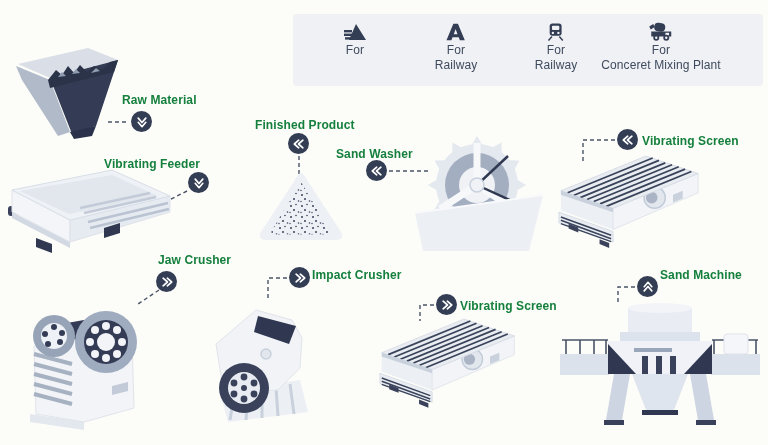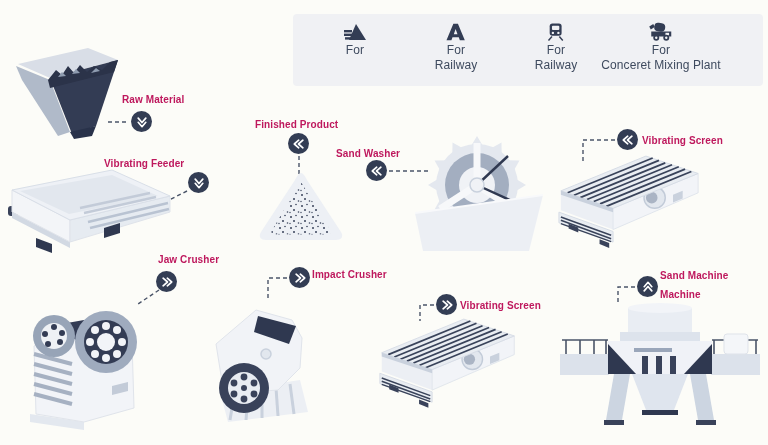--- a/index.html
+++ b/index.html
@@ -17,21 +17,21 @@
     position:absolute;top:7px;transform:translateX(-50%);
     display:flex;flex-direction:column;align-items:center;
     width:max-content;text-align:right;
   }
   .legend-item .licon{height:22px;display:flex;align-items:center;justify-content:center;}
   .legend-item .l1,.legend-item .l2{
     font-size:12px;line-height:15px;color:#3e4a5e;letter-spacing:.1px;
   }
   
   .nlabel{
-    position:absolute;font-size:10px;font-weight:700;color:#be185d;
+    position:absolute;font-size:12px;font-weight:700;color:#15803d;
     white-space:nowrap;line-height:18px;letter-spacing:.1px;
   }
   
   .badge{
     position:absolute;width:21px;height:21px;border-radius:50%;
     background:#333d54;display:flex;align-items:center;justify-content:center;
   }
   .badge svg{display:block;}
   .badge[data-dir="down"] svg{transform:rotate(90deg);}
   .badge[data-dir="left"] svg{transform:rotate(180deg);}
@@ -152,21 +152,20 @@
   <div class="nlabel" style="left:122px;top:91px">Raw Material</div>
   <div class="nlabel" style="left:104px;top:155px">Vibrating Feeder</div>
   <div class="nlabel" style="left:158px;top:251px">Jaw Crusher</div>
   <div class="nlabel" style="left:255px;top:116px">Finished Product</div>
   <div class="nlabel" style="left:336px;top:145px">Sand Washer</div>
   <div class="nlabel" style="left:642px;top:132px">Vibrating Screen</div>
   <div class="nlabel" style="left:312px;top:266px">Impact Crusher</div>
   <div class="nlabel" style="left:460px;top:297px">Vibrating Screen</div>
   <div class="nlabel" style="left:660px;top:266px;line-height:19px">
     <div>Sand Machine</div>
-    <div>Machine</div>
   </div>
 
   <div class="badge" style="left:131px;top:111px" data-dir="down">
       <svg width="14" height="14">
         <use href="#chevrons"></use>
       </svg>
     </div>
   <div class="badge" style="left:188px;top:172px" data-dir="down">
       <svg width="14" height="14">
         <use href="#chevrons"></use>

